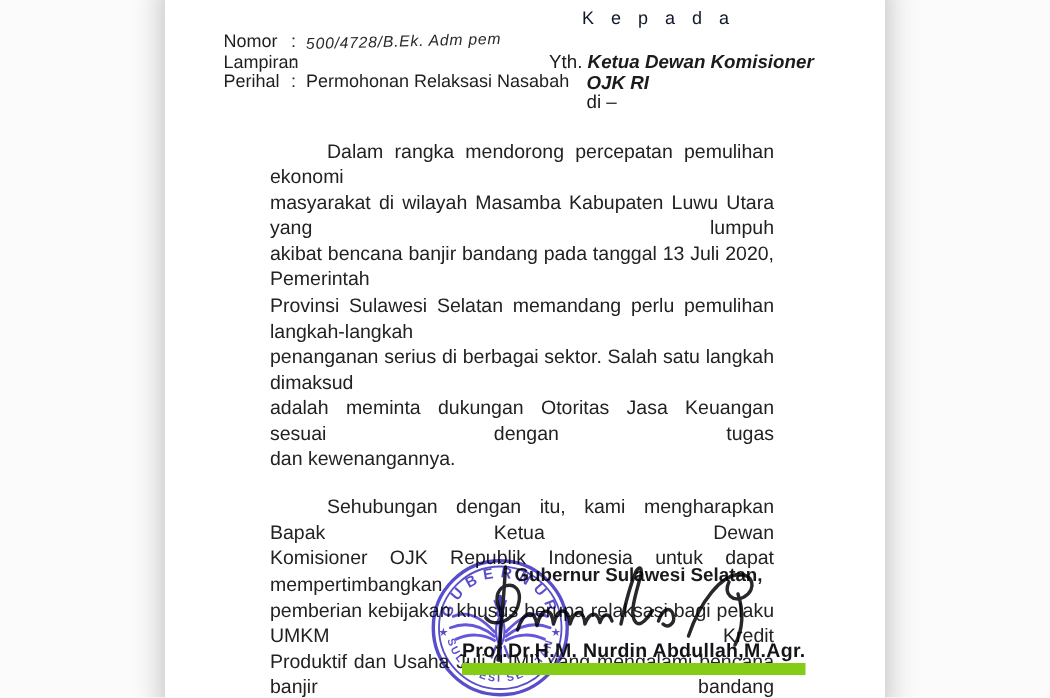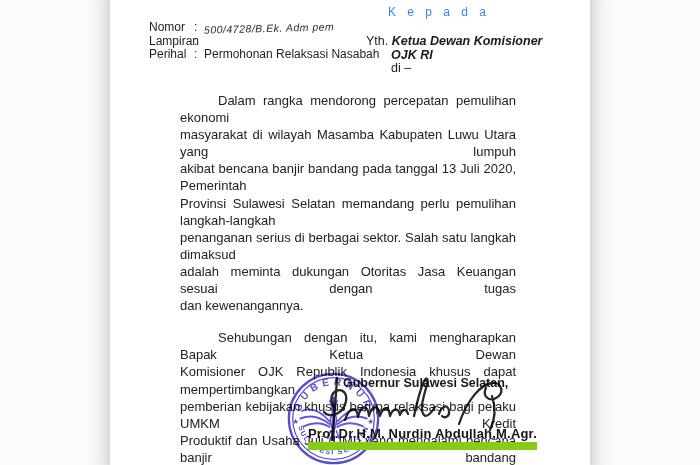--- a/index.html
+++ b/index.html
@@ -12,21 +12,21 @@
   }
   .canvas{position:absolute;inset:0;overflow:hidden;}
   .page{
     position:absolute;left:110px;top:-10px;width:480px;height:485px;
     background:#ffffff;
     box-shadow:0 0 18px 2px rgba(70,70,70,0.32);
   }
   
   .kepada{
     position:absolute;left:388px;top:5px;
-    font-size:12px;letter-spacing:4px;color:#3b82f6;
+    font-size:12px;letter-spacing:4px;color:#0f172a;
   }
   .meta{position:absolute;left:149px;top:21px;font-size:12px;line-height:13.5px;color:#1e1e1e;}
   .mrow{display:flex;}
   .mlabel{width:45px;}
   .mcolon{width:10px;}
   .mval{white-space:nowrap;}
   .handwritten{
     font-style:italic;font-size:10.5px;color:#2a2a2a;
     transform:rotate(-1.5deg);display:inline-block;position:relative;top:1px;
     letter-spacing:0.5px;
@@ -95,21 +95,21 @@
       <div class="ln first">Dalam rangka mendorong percepatan pemulihan ekonomi</div>
       <div class="ln">masyarakat di wilayah Masamba Kabupaten Luwu Utara yang lumpuh</div>
       <div class="ln">akibat bencana banjir bandang pada tanggal 13 Juli 2020, Pemerintah</div>
       <div class="ln">Provinsi Sulawesi Selatan memandang perlu pemulihan langkah-langkah</div>
       <div class="ln">penanganan serius di berbagai sektor. Salah satu langkah dimaksud</div>
       <div class="ln">adalah meminta dukungan Otoritas Jasa Keuangan sesuai dengan tugas</div>
       <div class="ln last">dan kewenangannya.</div>
     </div>
     <div class="para">
       <div class="ln first">Sehubungan dengan itu, kami mengharapkan Bapak Ketua Dewan</div>
-      <div class="ln">Komisioner OJK Republik Indonesia khusus dapat mempertimbangkan</div>
+      <div class="ln">Komisioner OJK Republik Indonesia untuk dapat mempertimbangkan</div>
       <div class="ln">pemberian kebijakan khusus berupa relaksasi bagi pelaku UMKM Kredit</div>
       <div class="ln">Produktif dan Usaha Juli (UMI) yang mengalami bencana banjir bandang</div>
 
     </div>
 
   </div>
 
   <div class="sig-title">Gubernur Sulawesi Selatan,</div>
 
   <svg class="stamp-svg" viewBox="0 0 100 100">

